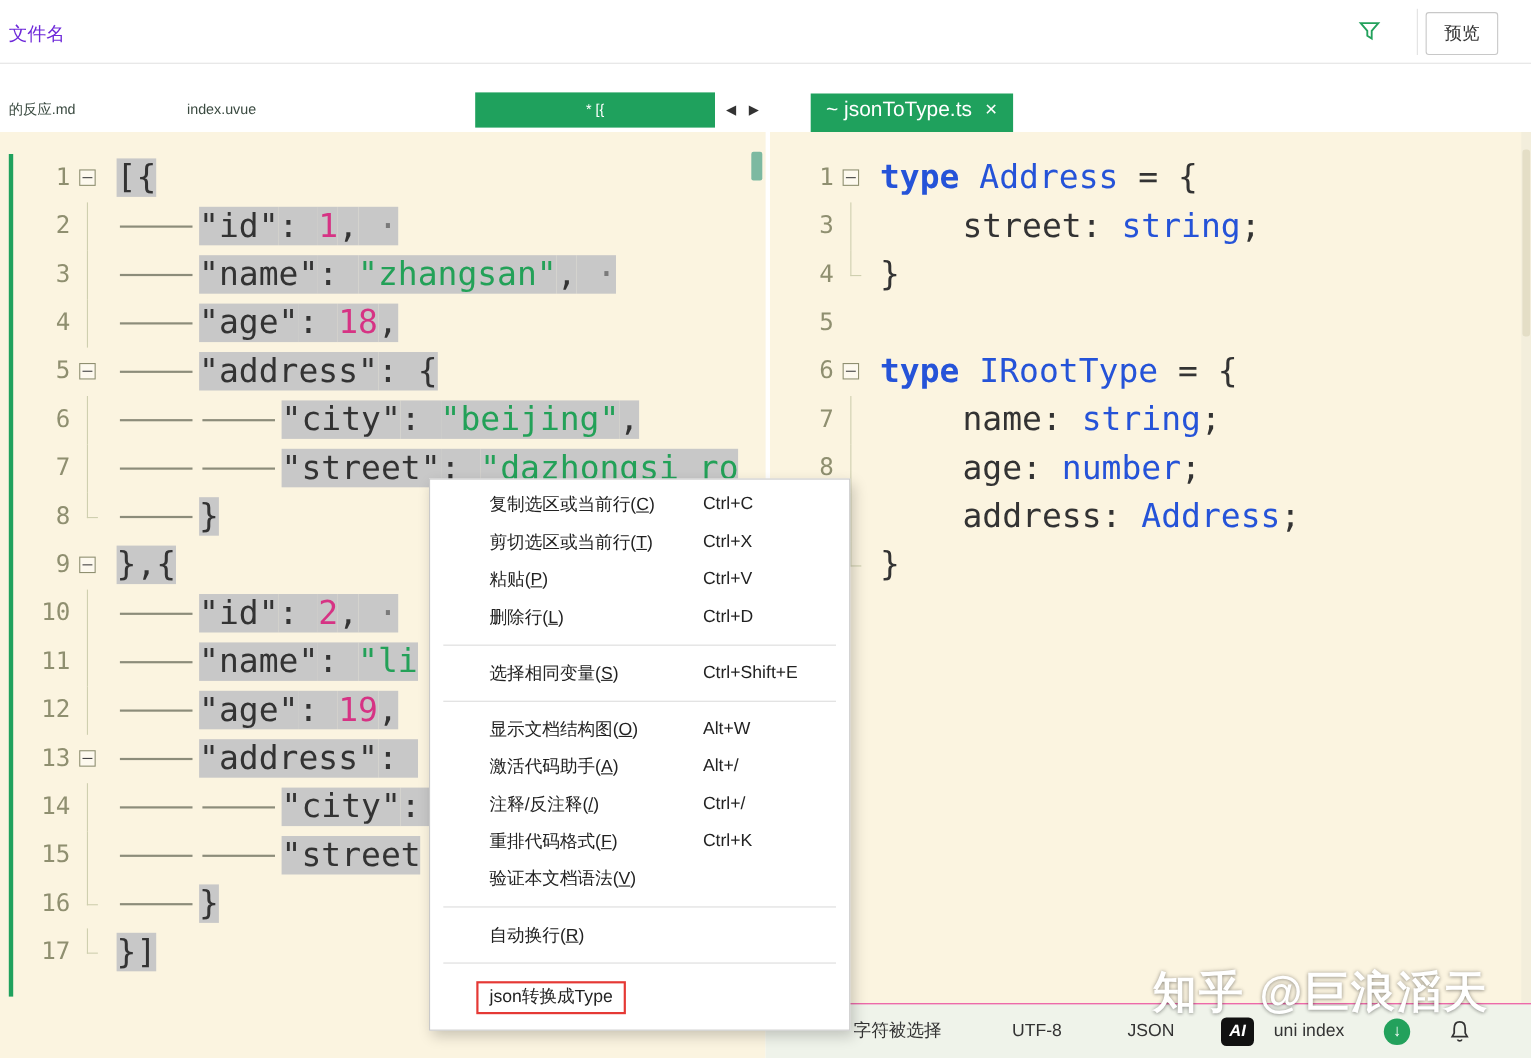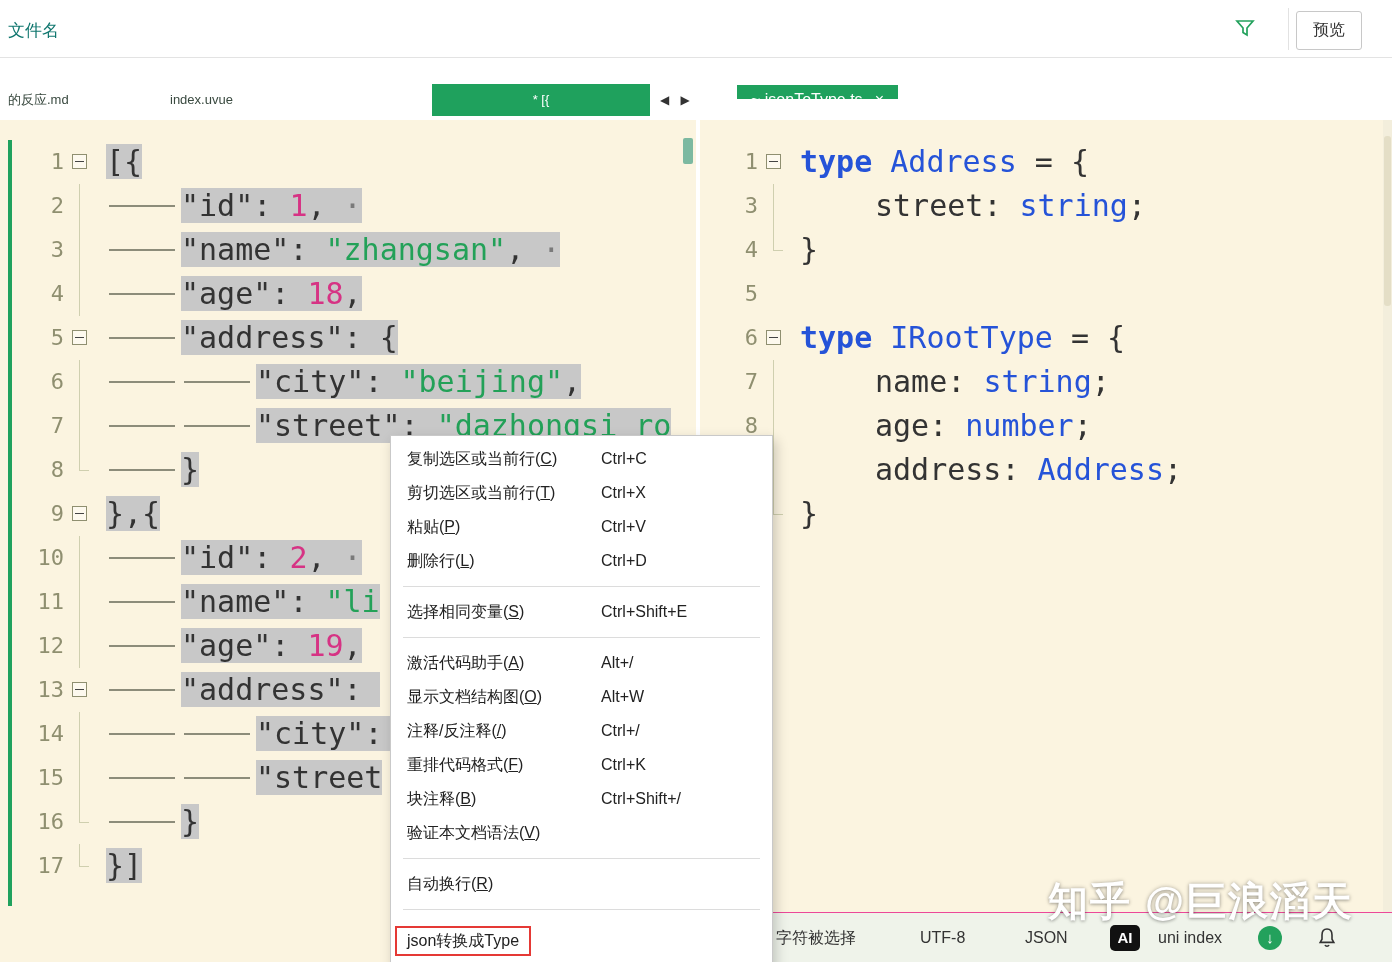--- a/index.html
+++ b/index.html
@@ -1,40 +1,40 @@
 <!DOCTYPE html>
 <html><head>
 <meta charset="utf-8">
 <style>
   * { margin:0; padding:0; box-sizing:content-box; }
   html,body { width:1392px; height:962px; overflow:hidden; }
   body { position:relative; background:#fff; font-family:"Liberation Sans", sans-serif; color:#333; }
 
   
   .topbar { position:absolute; left:0; top:0; width:1392px; height:57px; background:#fff; border-bottom:1px solid #E3E3E3; z-index:10; }
-  .filename { position:absolute; left:8px; top:19px; font-size:17px; color:#0f766e; }
+  .filename { position:absolute; left:8px; top:19px; font-size:17px; color:#6d28d9; }
   .filter-icon { position:absolute; left:1234px; top:17px; cursor:pointer; }
   .vsep { position:absolute; left:1288px; top:8px; width:1px; height:42px; background:#E2E2E2; }
   .preview-btn { position:absolute; left:1296px; top:11px; width:64px; height:37px; background:#fff; border:1px solid #C8C8C8; border-radius:3px; font-size:16px; color:#333; font-family:"Liberation Sans",sans-serif; cursor:pointer; }
 
   
   .pane { position:absolute; top:58px; }
   .left-pane  { left:0;    width:696px; height:904px; }
   .right-pane { left:700px; width:692px; height:904px; }
 
   .tabstrip { position:absolute; top:26px; left:0; right:40px; height:32px; }
   .tab { position:absolute; top:0; height:32px; line-height:32px; font-size:13px; color:#3A4A40; cursor:pointer; white-space:nowrap; overflow:hidden; }
   .tab.t1 { left:0; width:170px; padding-left:8px; }
   .tab.t2 { left:170px; width:262px; }
   .tab.t3 { left:432px; width:218px; text-align:center; }
   .tab.active { background:#1FA15D; color:#fff; }
   .nav-arrows { position:absolute; top:26px; left:652px; height:32px; line-height:32px; font-size:12px; color:#333; }
   .nav-arrows span { margin-left:8px; cursor:pointer; }
 
-  .rtab { position:absolute; left:37px; top:27px; height:14px; line-height:30px; background:#1FA15D; color:#fff; font-size:16px; padding:0 14px; cursor:pointer; white-space:nowrap; }
+  .rtab { position:absolute; left:37px; top:27px; height:35px; line-height:30px; background:#1FA15D; color:#fff; font-size:19px; padding:0 14px; cursor:pointer; white-space:nowrap; }
   .rtab-close { margin-left:12px; cursor:pointer; }
 
   .editor { position:absolute; left:0; top:62px; width:100%; background:#FBF4E0; overflow:hidden; }
   .left-pane  .editor { height:842px; }
   .right-pane .editor { height:792px; }
   .lines { padding-top:20px; position:relative; }
 
   
   .code-line { height:44px; line-height:44px; white-space:pre; font-family:"DejaVu Sans Mono", monospace; font-size:30px; color:#333; padding-left:6px; }
   .right-pane .code-line { padding-left:10px; }
@@ -61,35 +61,35 @@
   .seg-typ { color:#2553D8; }
   .seg-prop{ color:#333; }
 
   .selbar { position:absolute; left:8px; top:20px; width:4px; height:766px; background:#1FA15D; }
   .lscroll-thumb { position:absolute; right:3px; top:18px; width:10px; height:26px; background:#7CB9A1; border-radius:2px; }
   .rscroll-track { position:absolute; right:0; top:0; width:9px; height:100%; background:#F3EEDC; }
   .rscroll-thumb { position:absolute; right:1px; top:16px; width:7px; height:170px; background:#E4DEC6; border-radius:3px; }
 
   
   .context-menu { position:absolute; left:390px; top:435px; width:381px; background:#fff; border:1px solid #C9C9C9; box-shadow:3px 5px 12px rgba(0,0,0,0.2); z-index:100; padding:6px 0; }
-  .menu-item { display:flex; align-items:center; height:34px; padding:0 16px 0 16px; font-size:16px; color:#222; cursor:pointer; }
+  .menu-item { display:flex; align-items:center; height:34px; padding:0 16px 0 54px; font-size:16px; color:#222; cursor:pointer; }
   .mi-label { width:194px; white-space:nowrap; }
   .mi-key { color:#222; white-space:nowrap; }
   .menu-sep { height:1px; background:#DCDCDC; margin:8px 12px; }
   .mn { text-decoration:underline; }
   .menu-item-hl { height:46px; }
   .hl-box { width:auto !important; display:inline-block; border:2px solid #E53935; height:30px; line-height:26px; padding:0 10px; margin-left:-12px; box-sizing:border-box; }
 
   
   .statusbar { position:absolute; left:696px; top:912px; width:696px; height:50px; background:#EFF3EA; border-top:1px solid #ec4899; z-index:30; }
   .sb { position:absolute; top:0; line-height:50px; font-size:16px; color:#333; white-space:nowrap; }
   .sb-sel  { left:80px; }
   .sb-enc  { left:224px; cursor:pointer; }
   .sb-lang { left:329px; cursor:pointer; }
-  .ai-badge { position:absolute; left:414px; top:12px; width:30px; height:26px; background:#111; color:#fff; font-weight:bold; font-size:15px; text-align:center; line-height:26px; border-radius:5px; cursor:pointer; }
+  .ai-badge { position:absolute; left:414px; top:12px; width:30px; height:26px; background:#111; color:#fff; font-weight:bold; font-size:15px; text-align:center; line-height:26px; border-radius:5px; cursor:pointer;font-style:italic; }
   .sb-coder { left:462px; }
   .dl-circle { position:absolute; left:562px; top:13px; width:24px; height:24px; border-radius:50%; background:#23A15C; color:#fff; text-align:center; line-height:24px; font-size:15px; font-weight:bold; cursor:pointer; }
   .bell { position:absolute; left:620px; top:13px; cursor:pointer; }
 
   
   .watermark { position:absolute; left:1048px; top:874px; z-index:60; font-size:40px; font-weight:bold; color:#fff; letter-spacing:2px; white-space:nowrap;
                text-shadow:0 0 4px rgba(0,0,0,0.28), 0 1px 3px rgba(0,0,0,0.22); }
 </style>
 </head>
 <body>
@@ -195,38 +195,34 @@
       <span class="mi-label">删除行(<span class="mn">L</span>)</span>
       <span class="mi-key">Ctrl+D</span>
     </div>
     <div class="menu-sep"></div>
     <div class="menu-item">
       <span class="mi-label">选择相同变量(<span class="mn">S</span>)</span>
       <span class="mi-key">Ctrl+Shift+E</span>
     </div>
     <div class="menu-sep"></div>
     <div class="menu-item">
+      <span class="mi-label">显示文档结构图(<span class="mn">O</span>)</span>
+      <span class="mi-key">Alt+W</span>
+    </div>
+    <div class="menu-item">
       <span class="mi-label">激活代码助手(<span class="mn">A</span>)</span>
       <span class="mi-key">Alt+/</span>
     </div>
     <div class="menu-item">
-      <span class="mi-label">显示文档结构图(<span class="mn">O</span>)</span>
-      <span class="mi-key">Alt+W</span>
-    </div>
-    <div class="menu-item">
       <span class="mi-label">注释/反注释(<span class="mn">/</span>)</span>
       <span class="mi-key">Ctrl+/</span>
     </div>
     <div class="menu-item">
       <span class="mi-label">重排代码格式(<span class="mn">F</span>)</span>
       <span class="mi-key">Ctrl+K</span>
-    </div>
-    <div class="menu-item">
-      <span class="mi-label">块注释(<span class="mn">B</span>)</span>
-      <span class="mi-key">Ctrl+Shift+/</span>
     </div>
     <div class="menu-item">
       <span class="mi-label">验证本文档语法(<span class="mn">V</span>)</span>
       <span class="mi-key"></span>
     </div>
     <div class="menu-sep"></div>
     <div class="menu-item">
       <span class="mi-label">自动换行(<span class="mn">R</span>)</span>
       <span class="mi-key"></span>
     </div>

